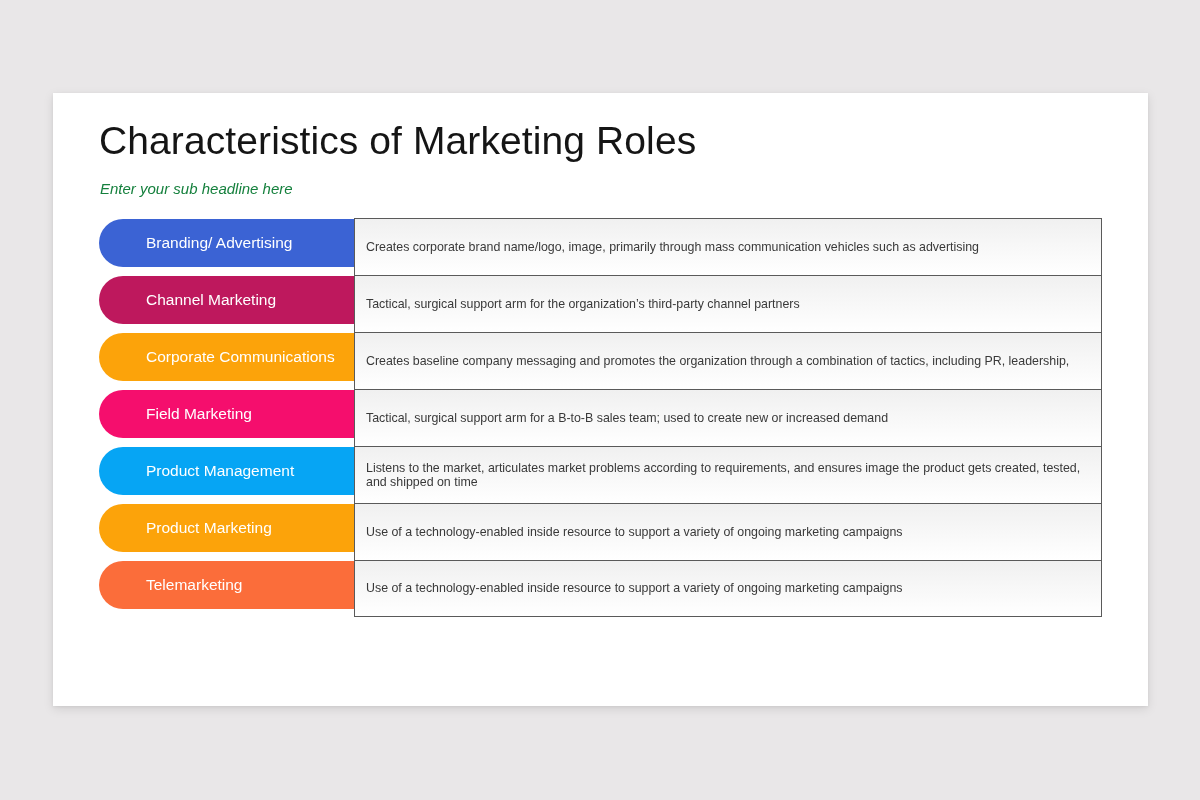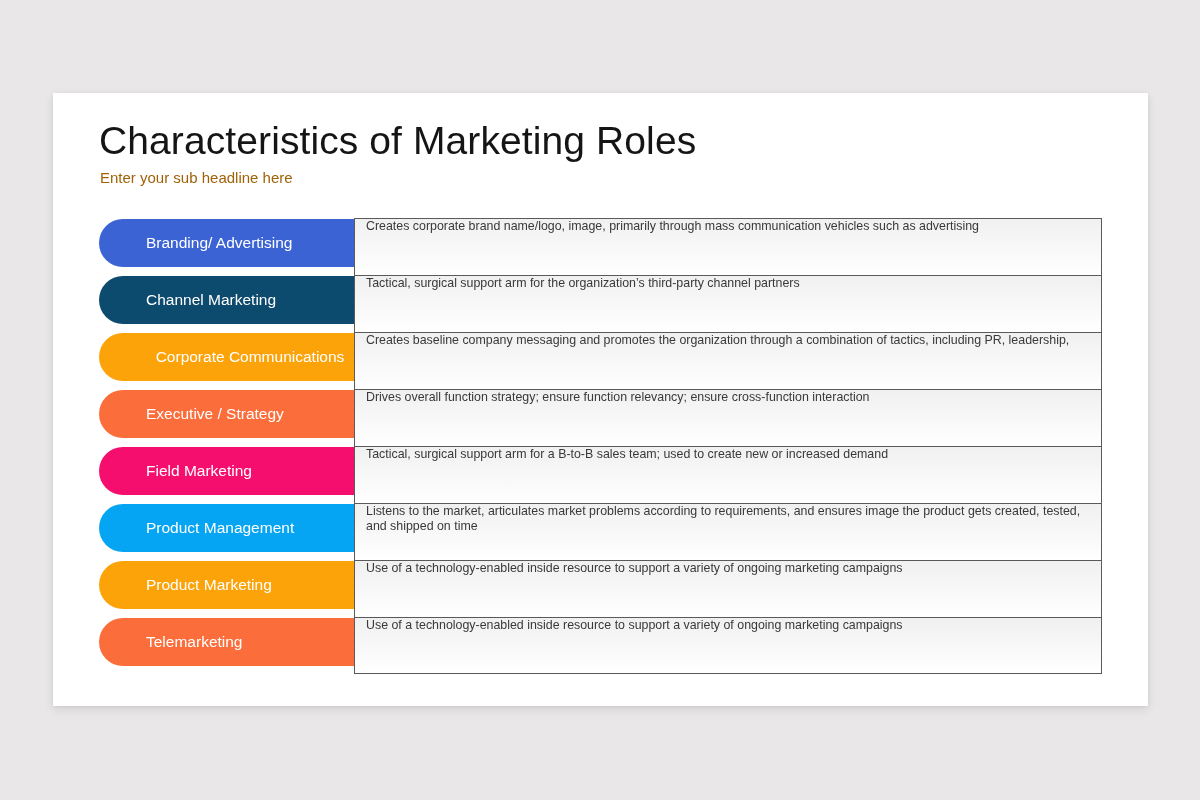--- a/index.html
+++ b/index.html
@@ -19,24 +19,25 @@
     position: absolute;
     left: 46px; top: 26px;
     font-size: 39px;
     font-weight: 400;
     color: #151515;
     letter-spacing: 0.1px;
     white-space: nowrap;
   }
   .subtitle {
     position: absolute;
-    left: 47px; top: 76px;
+    left: 47px; top: 87px;
     font-size: 15px;
-    color: #a16207;
+    color: #15803d;
     white-space: nowrap;
+    font-style: italic;
   }
   .table {
     position: absolute;
     left: 46px; top: 125px;
     width: 1003px;
   }
   .row {
     position: relative;
     height: 57px;
     display: flex;
@@ -55,21 +56,21 @@
     white-space: nowrap;
   }
   .desc {
     flex: 1;
     height: 100%;
     border-left: 1.5px solid #5a5a5a;
     border-right: 1.5px solid #5a5a5a;
     border-top: 1.5px solid #5a5a5a;
     background: linear-gradient(to bottom, #f0f0f0 0%, #f7f7f7 45%, #ffffff 100%);
     display: flex;
-    align-items: flex-start;
+    align-items: center;
     padding: 0 8px 0 11px;
     font-size: 12.4px;
     line-height: 14.5px;
     color: #393939;
   }
   .row:last-child .desc {
     border-bottom: 1.5px solid #5a5a5a;
   }
 </style>
 </head>
@@ -82,41 +83,33 @@
   <div class="table">
     <div class="row">
       <div class="label" style="background: rgb(59, 99, 212);">
           <span>Branding/ Advertising</span>
         </div>
       <div class="desc">
           <span>Creates corporate brand name/logo, image, primarily through mass communication vehicles such as advertising</span>
         </div>
     </div>
     <div class="row">
-      <div class="label" style="background: #0c4a6e;">
+      <div class="label" style="background: #be185d;">
           <span>Channel Marketing</span>
         </div>
       <div class="desc">
           <span>Tactical, surgical support arm for the organization’s third-party channel partners</span>
         </div>
     </div>
     <div class="row">
-      <div class="label" style="background: rgb(252, 163, 10); justify-content: center;">
+      <div class="label" style="background: rgb(252, 163, 10);">
           <span>Corporate Communications</span>
         </div>
       <div class="desc">
           <span>Creates baseline company messaging and promotes the organization through a combination of tactics, including PR, leadership,</span>
-        </div>
-    </div>
-    <div class="row">
-      <div class="label" style="background: rgb(251, 109, 58);">
-          <span>Executive / Strategy</span>
-        </div>
-      <div class="desc">
-          <span>Drives overall function strategy; ensure function relevancy; ensure cross-function interaction</span>
         </div>
     </div>
     <div class="row">
       <div class="label" style="background: rgb(245, 14, 109);">
           <span>Field Marketing</span>
         </div>
       <div class="desc">
           <span>Tactical, surgical support arm for a B-to-B sales team; used to create new or increased demand</span>
         </div>
     </div>

